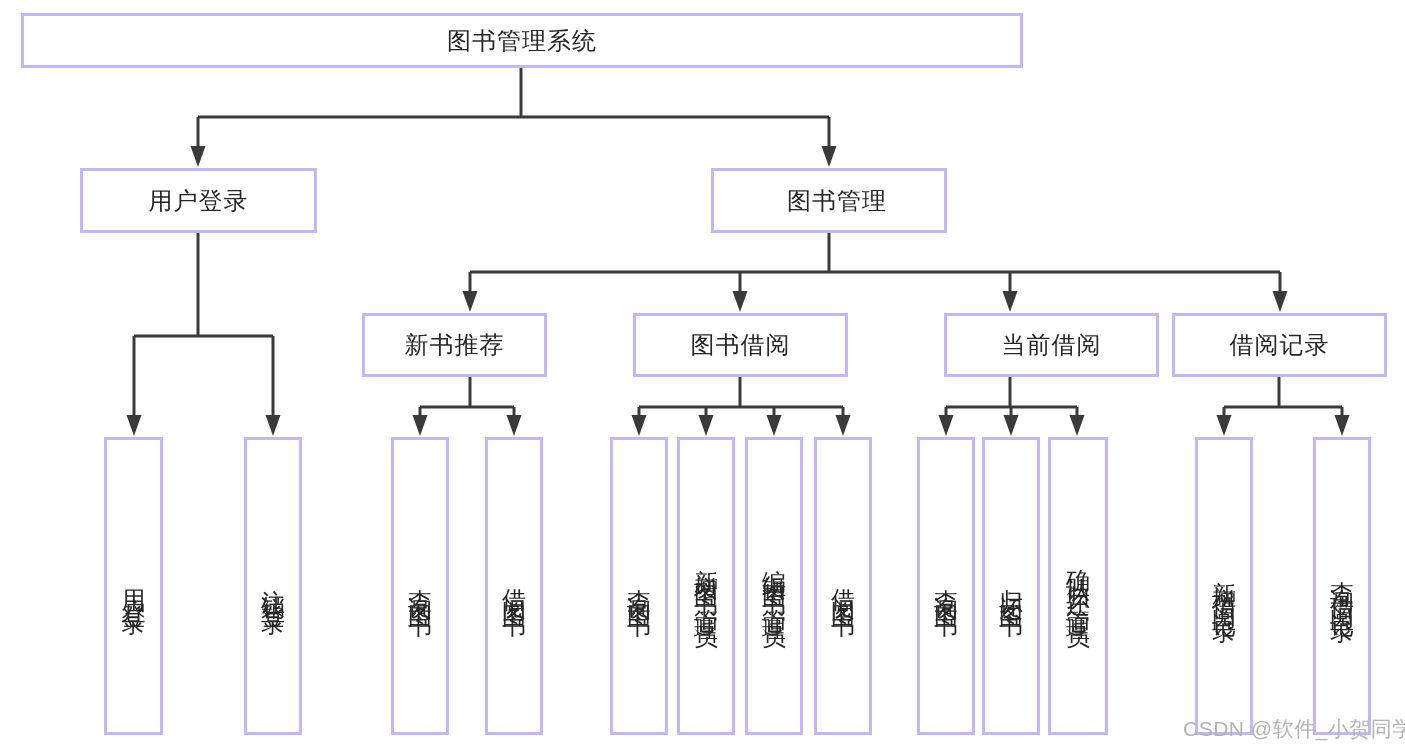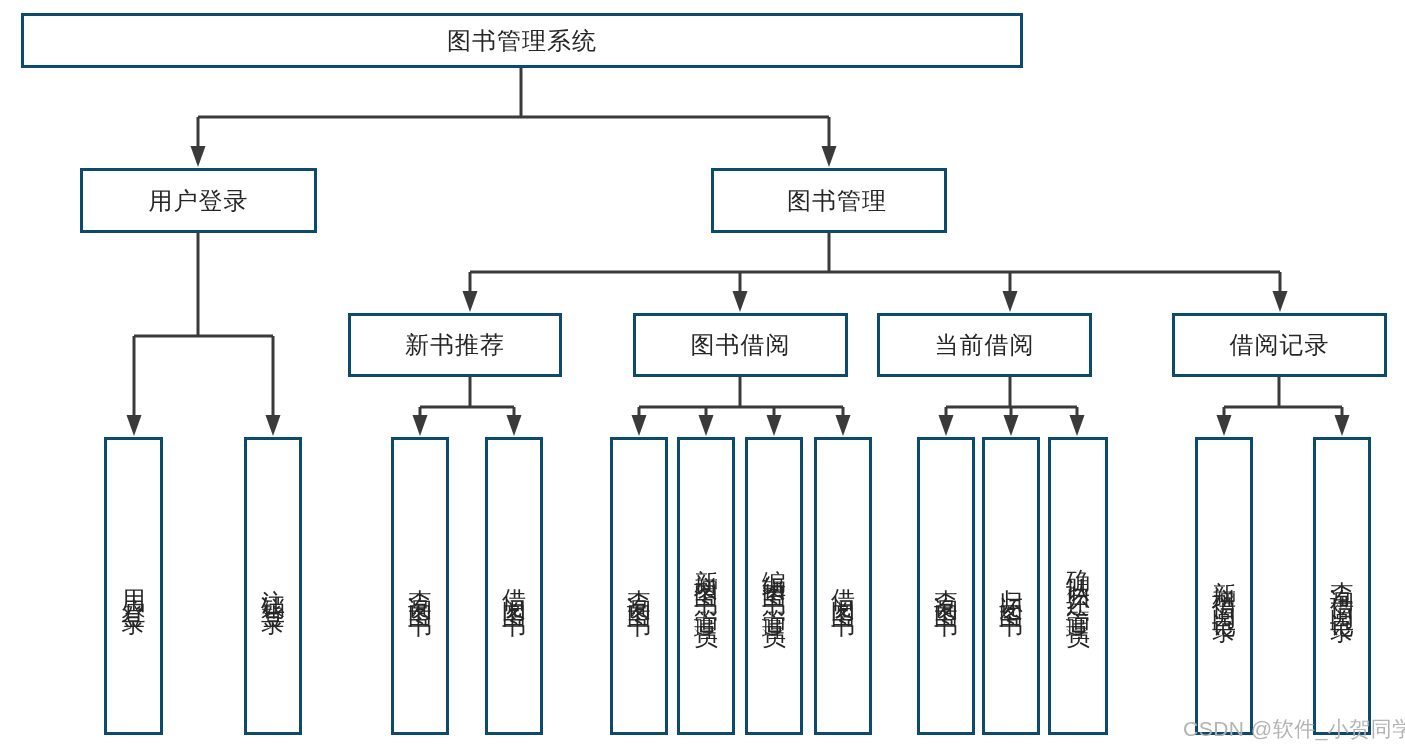--- a/index.html
+++ b/index.html
@@ -7,21 +7,21 @@
     position:relative;
     width:1405px;height:747px;
     background:#ffffff;
     font-family:"Liberation Sans","DejaVu Sans",sans-serif;
     overflow:hidden;
   }
   #wires{position:absolute;left:0;top:0;z-index:1;}
   .box{
     position:absolute;
     box-sizing:border-box;
-    border:3px solid #0c4a6e;
+    border:3px solid #c4b5fd;
     background:#ffffff;
     color:#262626;
     display:flex;
     align-items:center;
     justify-content:center;
     font-size:24px;
     letter-spacing:1px;
     z-index:2;
     text-align:center;
   }
@@ -112,23 +112,23 @@
       <polygon points="1216.5,415 1231.5,415 1224,436"></polygon>
       <polygon points="1334.5,415 1349.5,415 1342,436"></polygon>
     </g>
   </svg>
 
   <div class="box" style="left:21px;top:13px;width:1002px;height:55px;">图书管理系统</div>
 
   <div class="box" style="left:80px;top:168px;width:237px;height:65px;">用户登录</div>
   <div class="box" style="left:711px;top:168px;width:236px;height:65px;padding-left:16px;">图书管理</div>
 
-  <div class="box" style="left:348px;top:313px;width:214px;height:64px;">新书推荐</div>
+  <div class="box" style="left:362px;top:313px;width:185px;height:64px;">新书推荐</div>
   <div class="box" style="left:633px;top:313px;width:215px;height:64px;">图书借阅</div>
-  <div class="box" style="left:877px;top:313px;width:215px;height:64px;">当前借阅</div>
+  <div class="box" style="left:944px;top:313px;width:215px;height:64px;">当前借阅</div>
   <div class="box" style="left:1172px;top:313px;width:215px;height:64px;">借阅记录</div>
 
   <div class="box vbox" style="left:104px;top:437px;width:59px;height:298px;">用户登录</div>
   <div class="box vbox" style="left:244px;top:437px;width:58px;height:298px;">注销登录</div>
 
   <div class="box vbox" style="left:391px;top:437px;width:58px;height:298px;">查询图书</div>
   <div class="box vbox" style="left:485px;top:437px;width:58px;height:298px;">借阅图书</div>
 
   <div class="box vbox" style="left:610px;top:437px;width:58px;height:298px;">查询图书</div>
   <div class="box vbox" style="left:677px;top:437px;width:58px;height:298px;">新增图书（管理员）</div>

